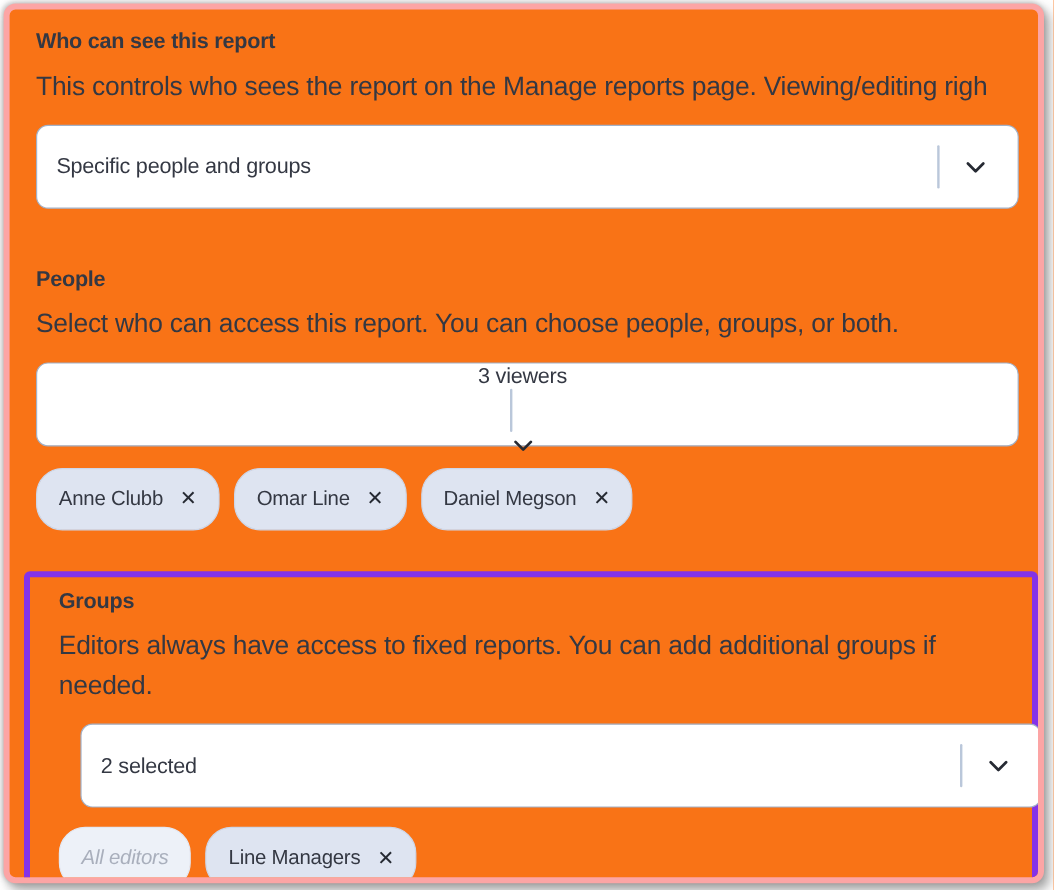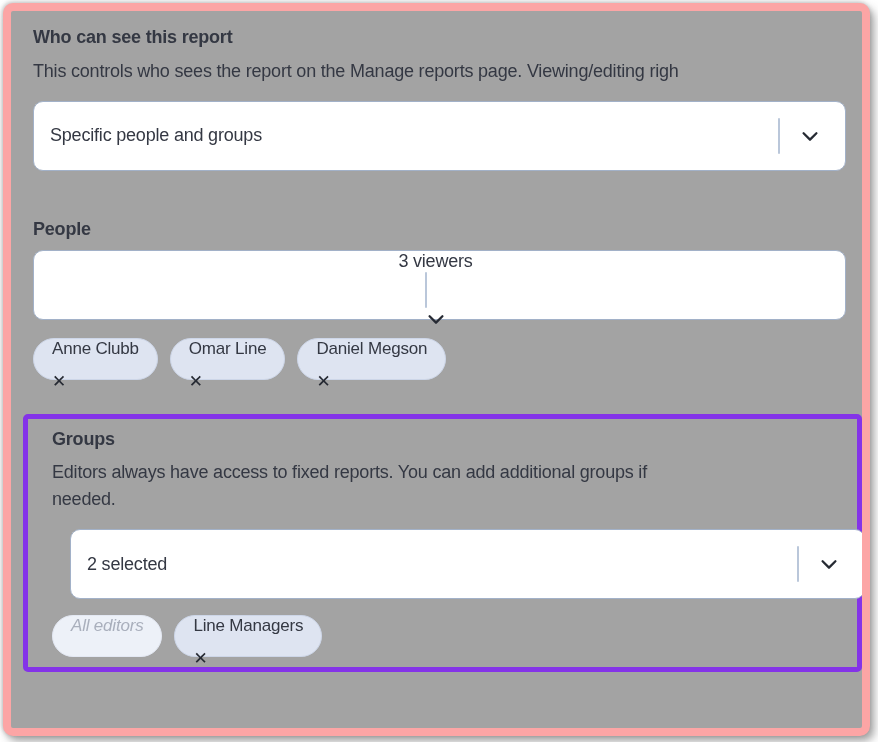--- a/index.html
+++ b/index.html
@@ -14,56 +14,56 @@
   }
   *{box-sizing:border-box;}
   html,body{margin:0;padding:0;}
   body{
     width:878px;height:742px;position:relative;background:#fff;
     font-family:"Liberation Sans","DejaVu Sans",sans-serif;
     color:var(--text);overflow:hidden;
   }
   .frame{
     position:absolute;inset:3px 8px 6px 3px;
-    background:#a3a3a3;
-    border:8px solid #fca5a5;
+    background:#f97316;
+    border:5px solid #fca5a5;
     border-radius:10px;
     box-shadow:4px 5px 9px rgba(70,70,70,.5), -1px -1px 4px rgba(90,90,90,.35);
     overflow:hidden;
   }
   .content{padding:14px 16px 0 22px;}
   .section-heading{
     font-size:18px;font-weight:700;margin:0 0 8px;
     line-height:1.38;letter-spacing:-.2px;
   }
   .section-desc{
-    font-size:18px;margin:0 0 16px;line-height:1.5;letter-spacing:-.2px;
+    font-size:22px;margin:0 0 16px;line-height:1.5;letter-spacing:-.2px;
   }
   .clip-line{white-space:nowrap;overflow:hidden;margin-right:-16px;}
   .pre-wrap{white-space:pre-line;}
   .select{
     display:flex;align-items:center;height:70px;width:100%;
     border:1px solid var(--select-border);border-radius:10px;
     background:#fff;padding:0 24px 0 16px;cursor:pointer;
   }
   .select .value{flex:1;font-size:18px;letter-spacing:-.2px;}
   .select .divider{
     width:2px;height:36px;background:var(--divider);
     border-radius:1px;margin-right:19px;flex:none;
   }
   .select .chev{flex:none;display:flex;align-items:center;}
   .mb-section{margin-bottom:46px;}
   .mb-tight{margin-bottom:18px;flex-direction:column;}
   .mb-chipgap{margin-bottom:16px;margin-left:18px;}
   .chips{display:flex;gap:12px;}
   .chip{
-    display:inline-flex;align-items:flex-start;gap:14px;height:42px;
+    display:inline-flex;align-items:center;gap:14px;height:52px;
     padding:0 18px;border-radius:22px;
     background:var(--chip-bg);border:1px solid var(--chip-border);
-    font-size:17px;letter-spacing:-.2px;white-space:nowrap;flex-direction:column;
+    font-size:17px;letter-spacing:-.2px;white-space:nowrap;
   }
   .chip .x{font-size:17px;line-height:1;cursor:pointer;color:#262a33;}
   .chip.disabled{
     background:var(--chip-disabled-bg);
     border-color:#e3e8f3;color:var(--chip-disabled-text);font-style:italic;
   }
   .highlight{
     border:5px solid var(--highlight-border);
     border-radius:5px;
     margin:34px -16px 0 -10px;
@@ -86,20 +86,21 @@
         <span class="chev">
           <svg width="22" height="22" viewBox="0 0 24 24">
             <polyline points="5,9 12,16 19,9" fill="none" stroke="#262a33" stroke-width="2.5" stroke-linecap="round" stroke-linejoin="round"></polyline>
           </svg>
         </span>
       </div>
     </section>
 
     <section>
       <h3 class="section-heading">People</h3>
+      <p class="section-desc">Select who can access this report. You can choose people, groups, or both.</p>
       <div class="select mb-tight">
         <span class="value">3 viewers</span>
         <span class="divider"></span>
         <span class="chev">
           <svg width="22" height="22" viewBox="0 0 24 24">
             <polyline points="5,9 12,16 19,9" fill="none" stroke="#262a33" stroke-width="2.5" stroke-linecap="round" stroke-linejoin="round"></polyline>
           </svg>
         </span>
       </div>
       <div class="chips chips-row1">

